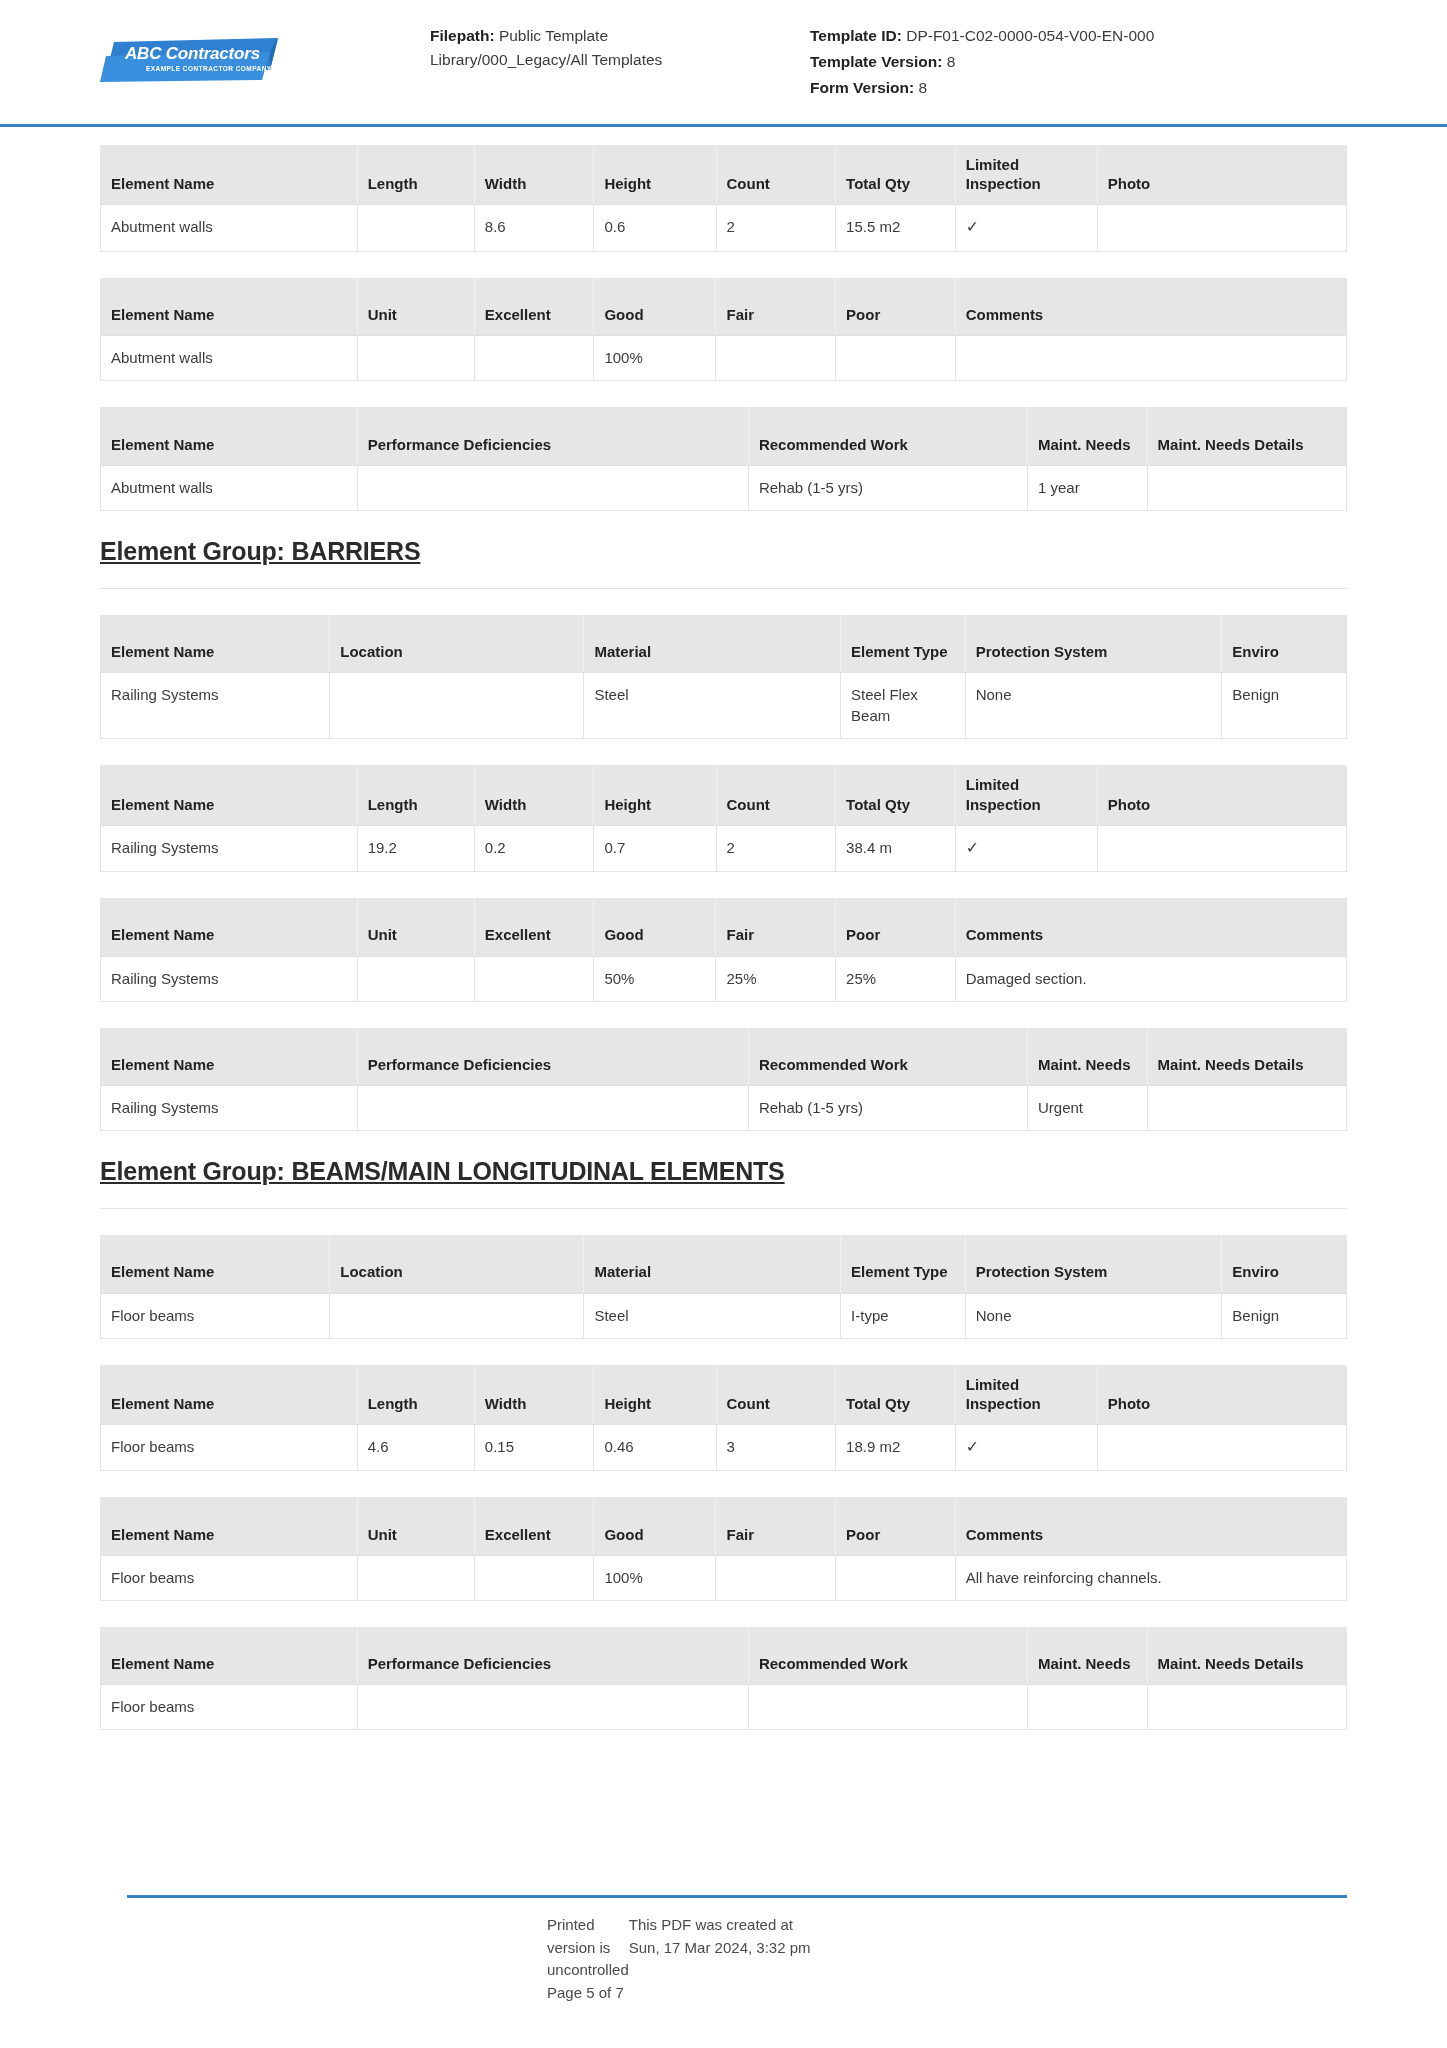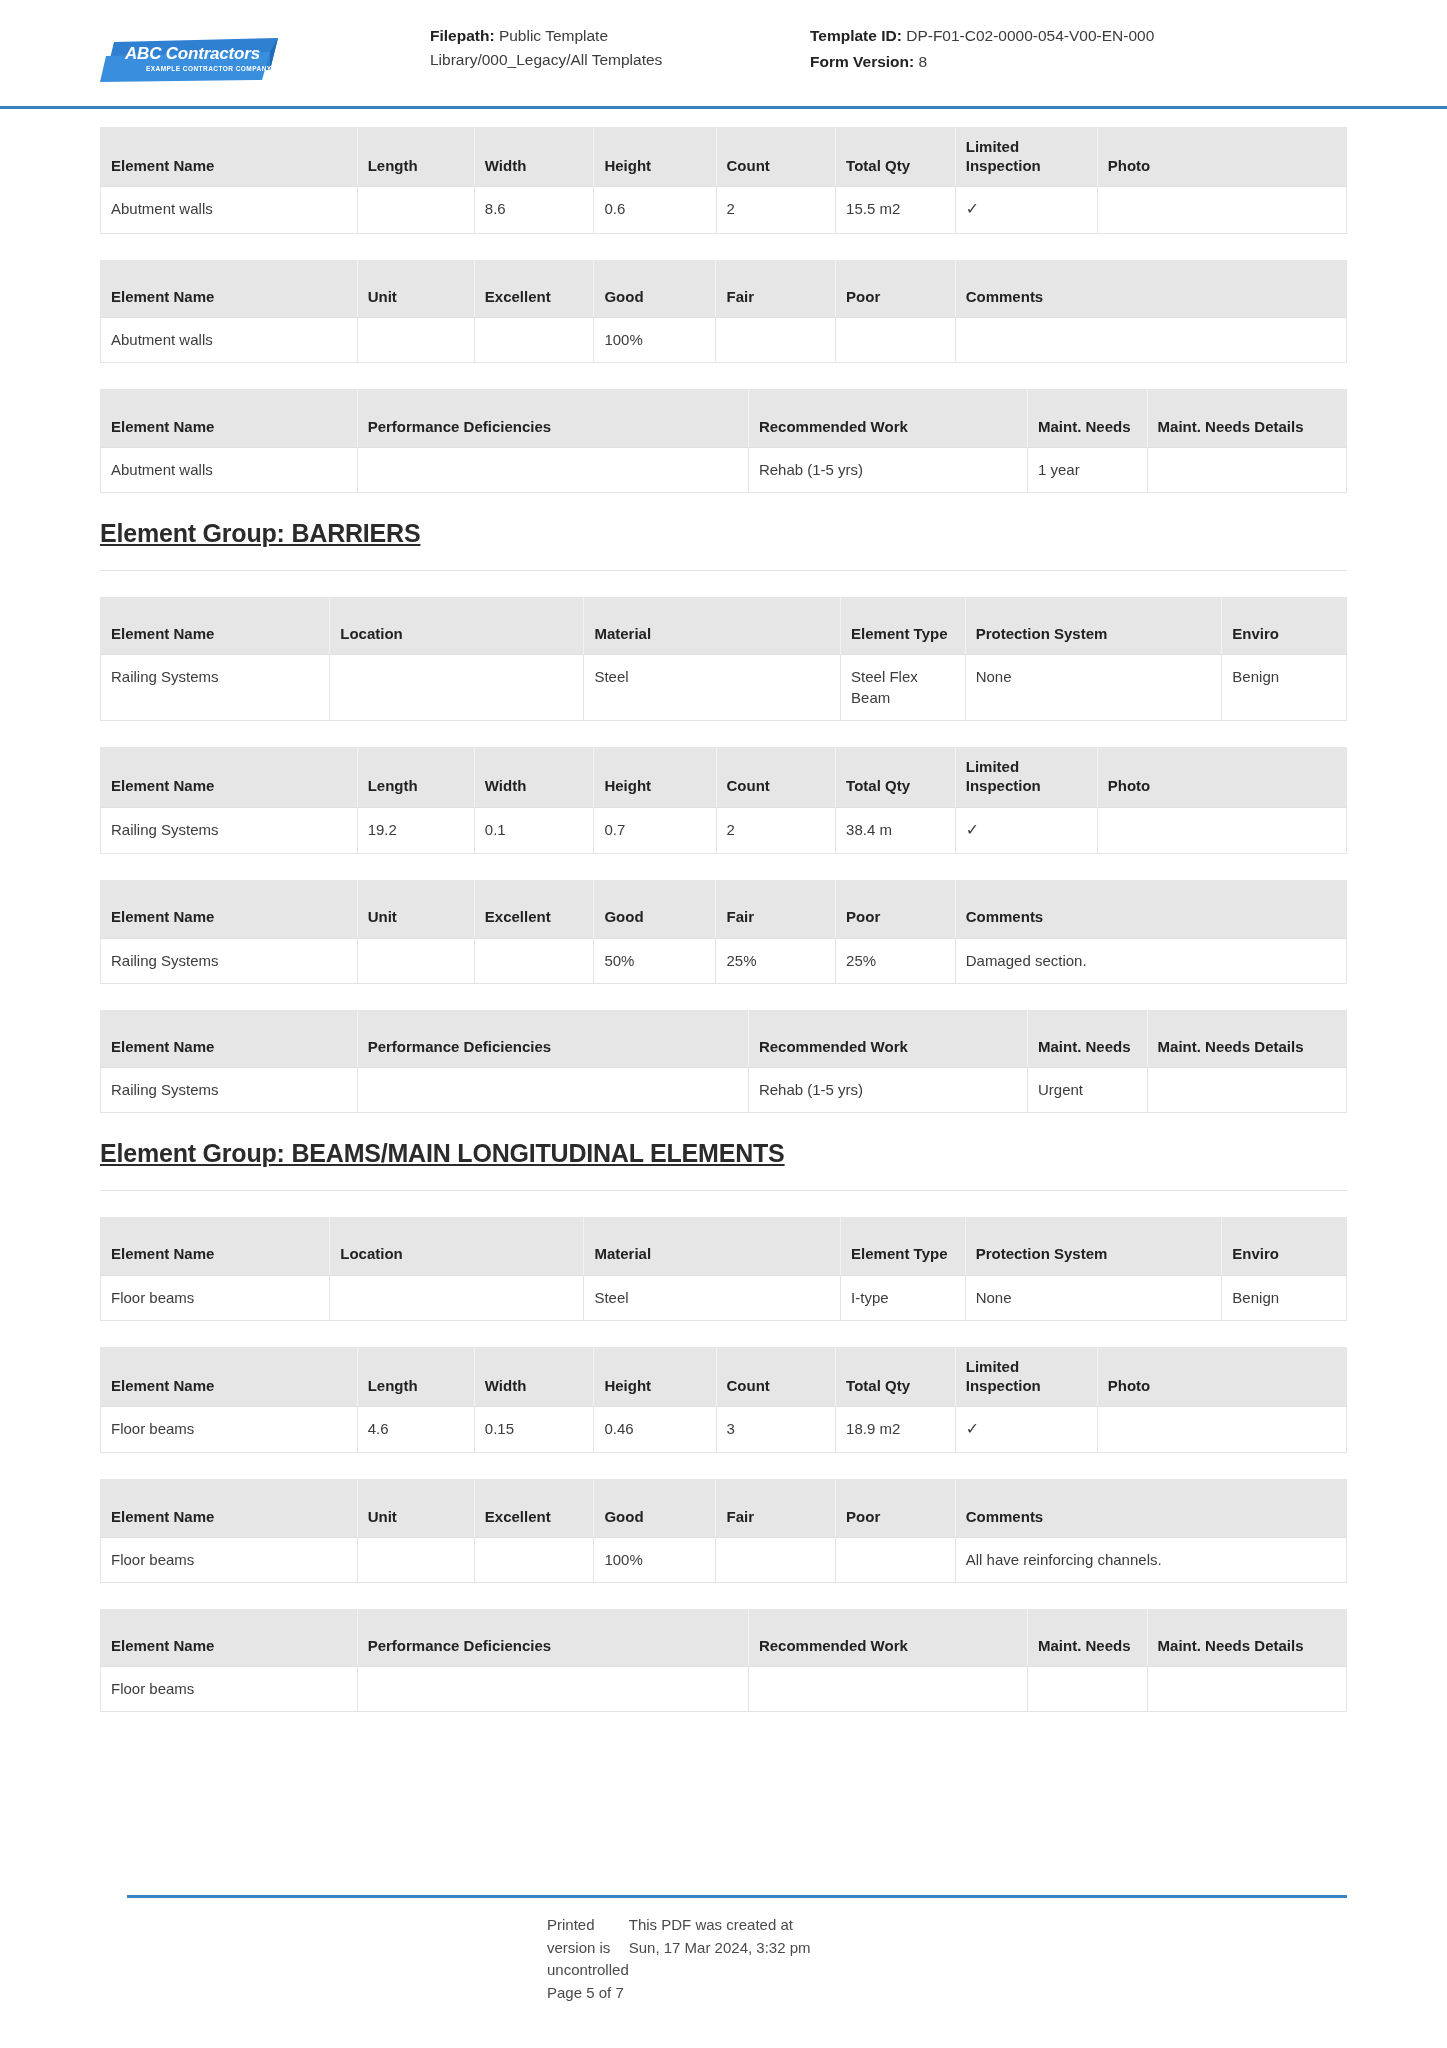--- a/index.html
+++ b/index.html
@@ -214,20 +214,24 @@
         <span>Public Template Library/000_Legacy/All Templates</span>
       </p>
     </div>
 
     <div class="header-meta-col right">
       <p class="meta-line">
         <b>Template ID:</b>
         <span>DP-F01-C02-0000-054-V00-EN-000</span>
       </p>
       <p class="meta-line">
+        <b>Template Version:</b>
+        <span>8</span>
+      </p>
+      <p class="meta-line">
         <b>Form Version:</b>
         <span>8</span>
       </p>
     </div>
 
   </div>
 
   <div class="content" id="content-root">
       <table class="rpt tbl-dims">
         <colgroup>
@@ -377,21 +381,21 @@
             <th>Count</th>
             <th>Total Qty</th>
             <th>Limited Inspection</th>
             <th>Photo</th>
           </tr>
         </thead>
         <tbody>
           <tr>
             <td class="tall">Railing Systems</td>
             <td class="tall">19.2</td>
-            <td class="tall">0.1</td>
+            <td class="tall">0.2</td>
             <td class="tall">0.7</td>
             <td class="tall">2</td>
             <td class="tall">38.4 m</td>
             <td class="tall"><span class="chk">✓</span></td>
             <td class="tall"></td>
           </tr>
         </tbody>
       </table>
       <table class="rpt tbl-cond">
         <colgroup>

